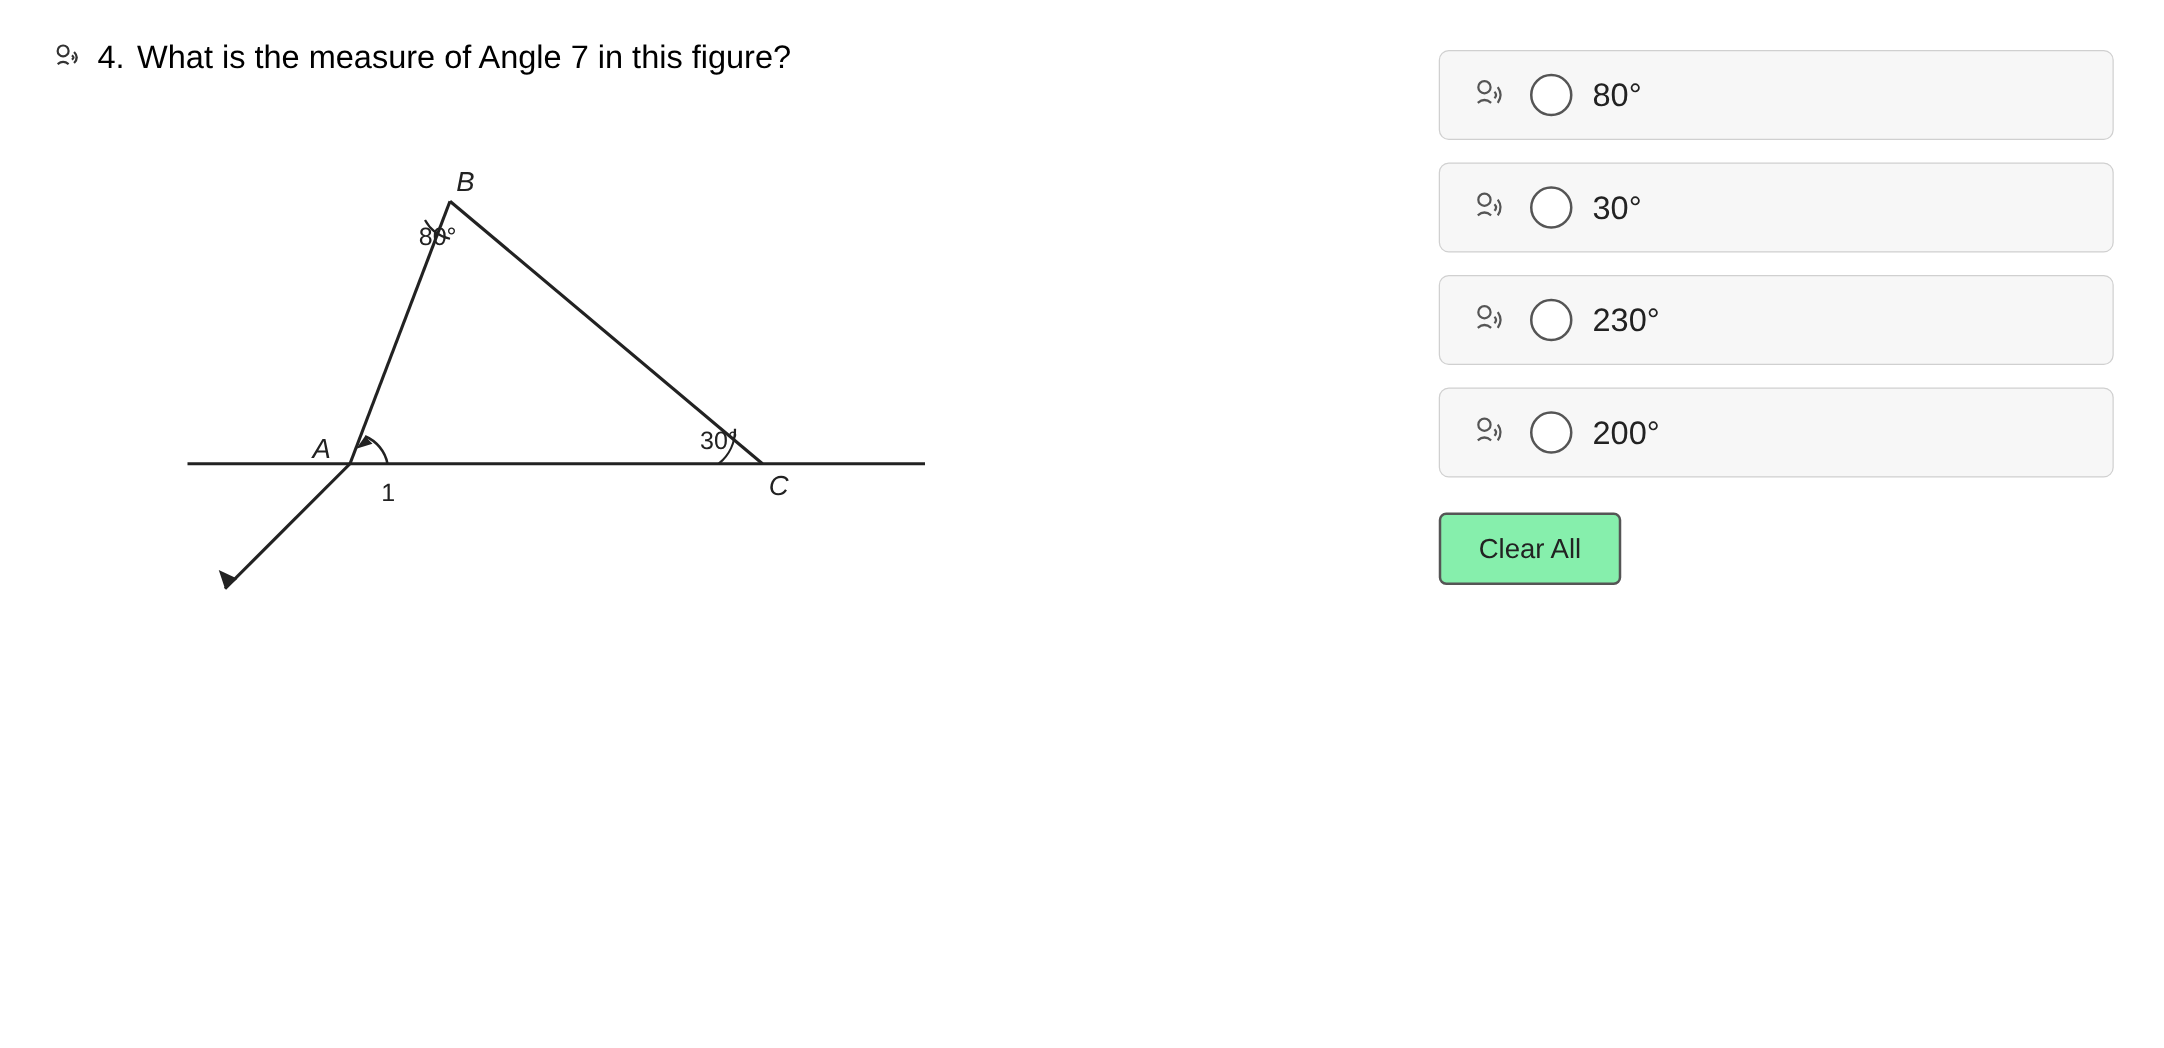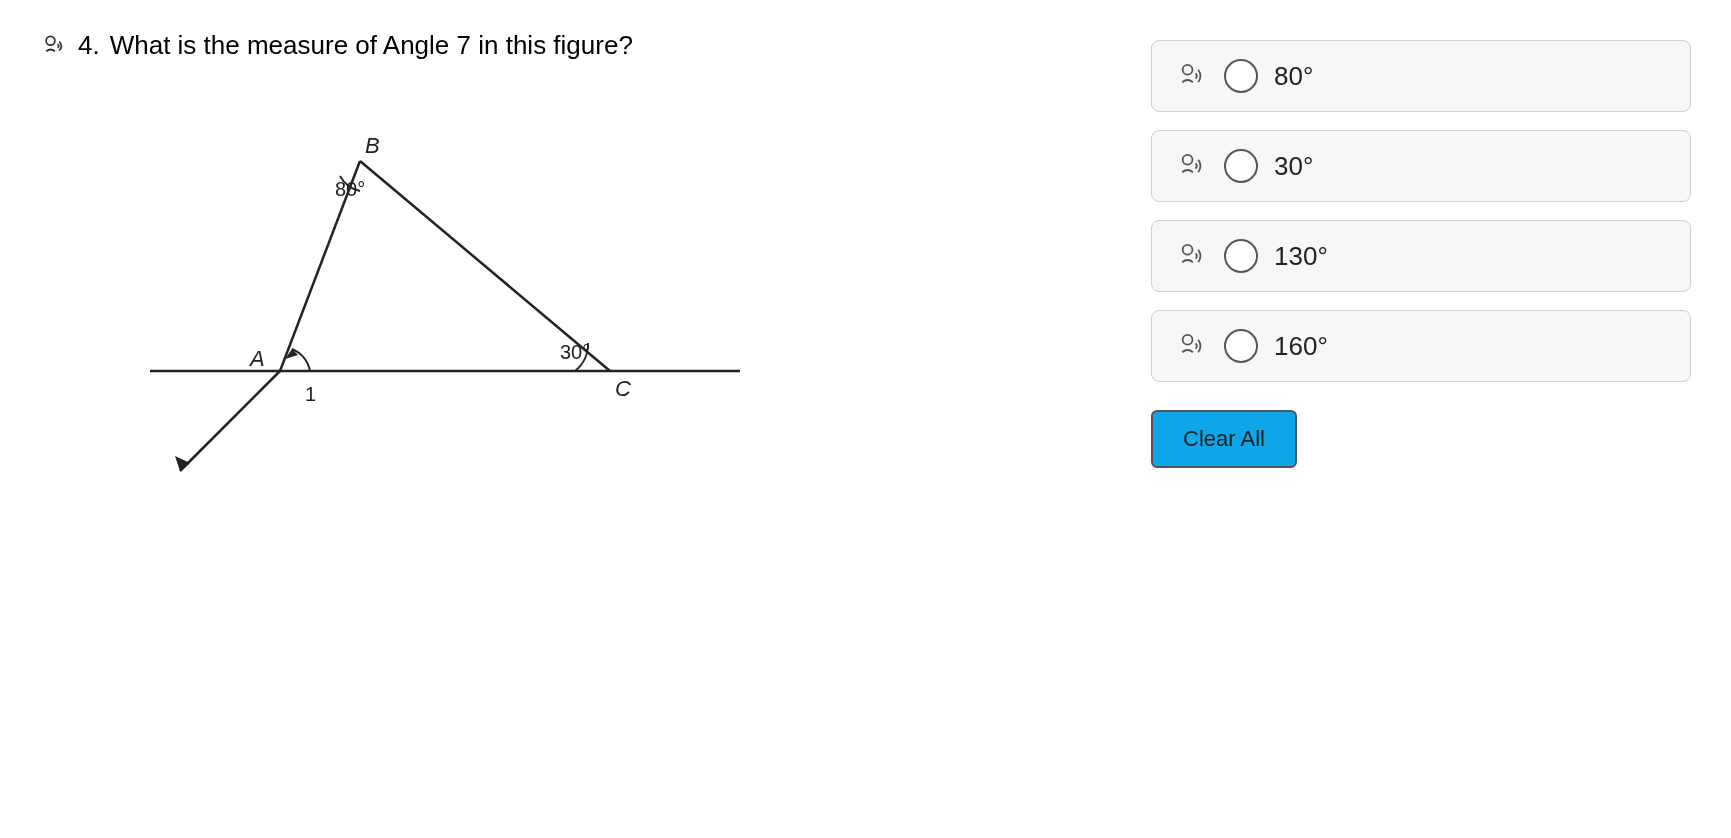--- a/index.html
+++ b/index.html
@@ -115,21 +115,21 @@
       color: #222;
       flex: 1;
     }
 
     .clear-all-btn {
       margin-top: 10px;
       padding: 14px 30px;
       font-size: 22px;
       font-weight: 500;
       border: 2px solid #555;
-      background: #0ea5e9;
+      background: #86efac;
       border-radius: 6px;
       cursor: pointer;
       align-self: flex-start;
       color: #222;
     }
   </style>
 </head>
 <body>
 
 <div class="page-container">
@@ -215,31 +215,31 @@
     <div class="answer-option">
       <span class="option-audio">
         <svg viewBox="0 0 36 36" fill="none" xmlns="http://www.w3.org/2000/svg">
           <circle cx="13" cy="11" r="5.5" stroke="#555" stroke-width="2" fill="none"></circle>
           <path d="M7 25 Q13 20 19 25" stroke="#555" stroke-width="2" fill="none"></path>
           <path d="M22 15 Q25 18 22 21" stroke="#555" stroke-width="2" fill="none"></path>
           <path d="M25 11 Q30 18 25 25" stroke="#555" stroke-width="2" fill="none"></path>
         </svg>
       </span>
       <input type="radio" class="radio-btn" name="answer" value="130" style="">
-      <span class="option-label">130°</span>
+      <span class="option-label">230°</span>
     </div>
 
     <div class="answer-option">
       <span class="option-audio">
         <svg viewBox="0 0 36 36" fill="none" xmlns="http://www.w3.org/2000/svg">
           <circle cx="13" cy="11" r="5.5" stroke="#555" stroke-width="2" fill="none"></circle>
           <path d="M7 25 Q13 20 19 25" stroke="#555" stroke-width="2" fill="none"></path>
           <path d="M22 15 Q25 18 22 21" stroke="#555" stroke-width="2" fill="none"></path>
           <path d="M25 11 Q30 18 25 25" stroke="#555" stroke-width="2" fill="none"></path>
         </svg>
       </span>
       <input type="radio" class="radio-btn" name="answer" value="110" style="">
-      <span class="option-label">160°</span>
+      <span class="option-label">200°</span>
     </div>
 
     <button class="clear-all-btn">Clear All</button>
   </div>
 </div>
 
 </body></html>

